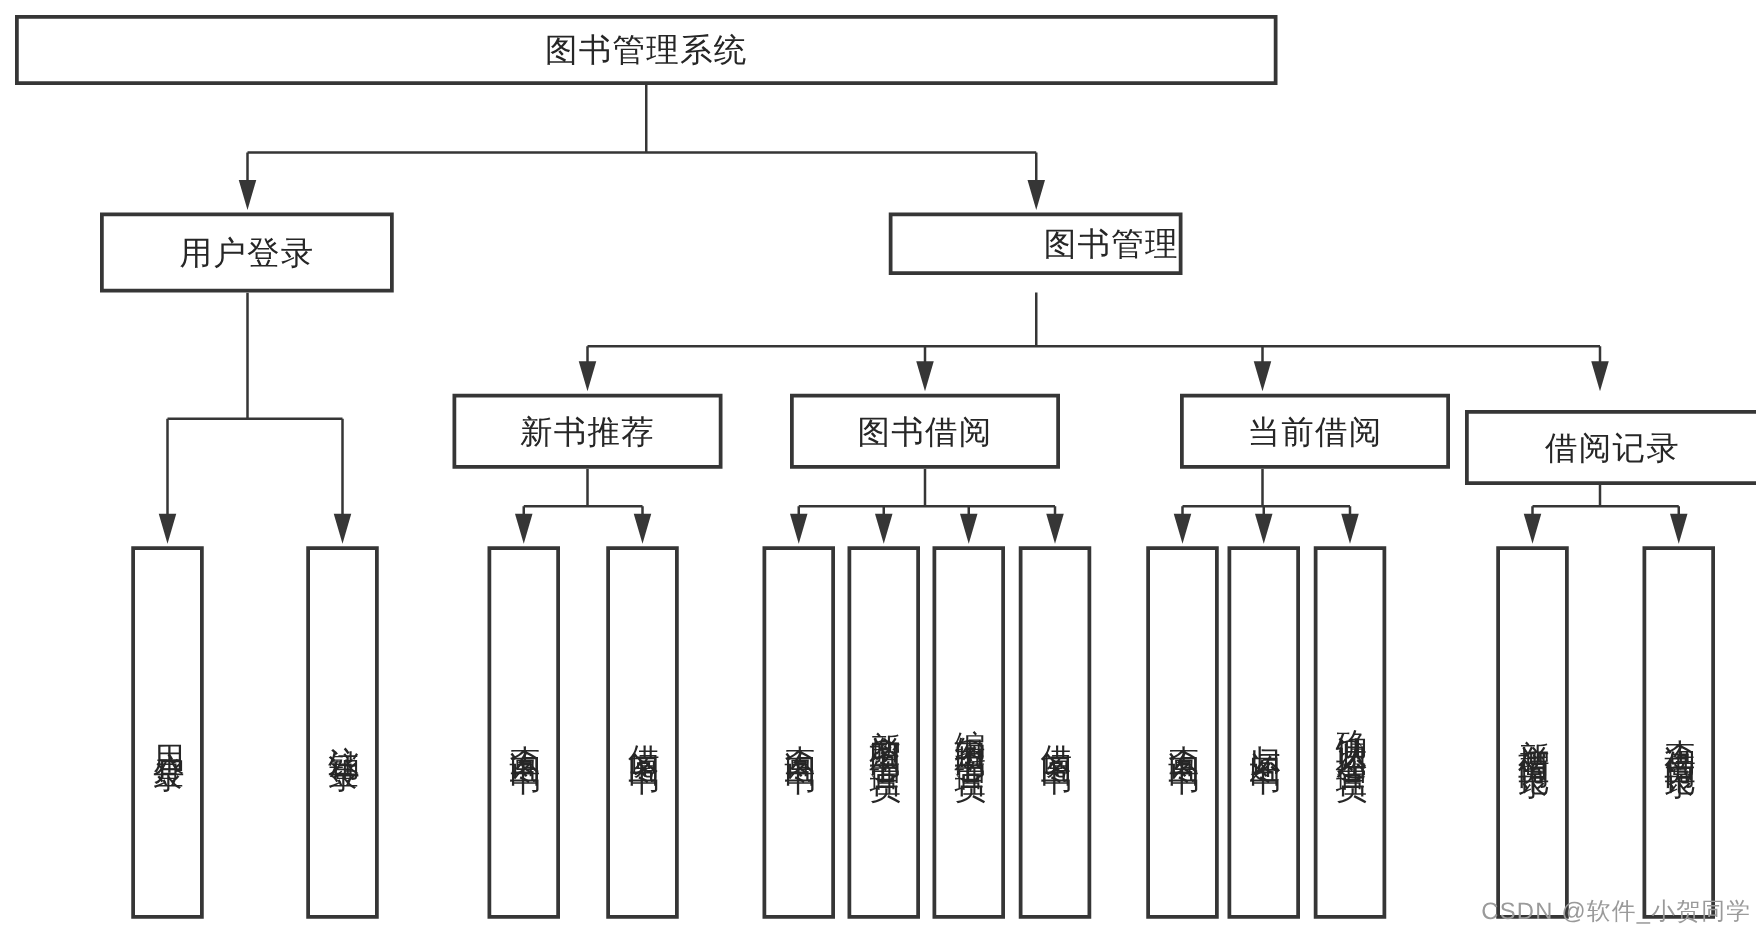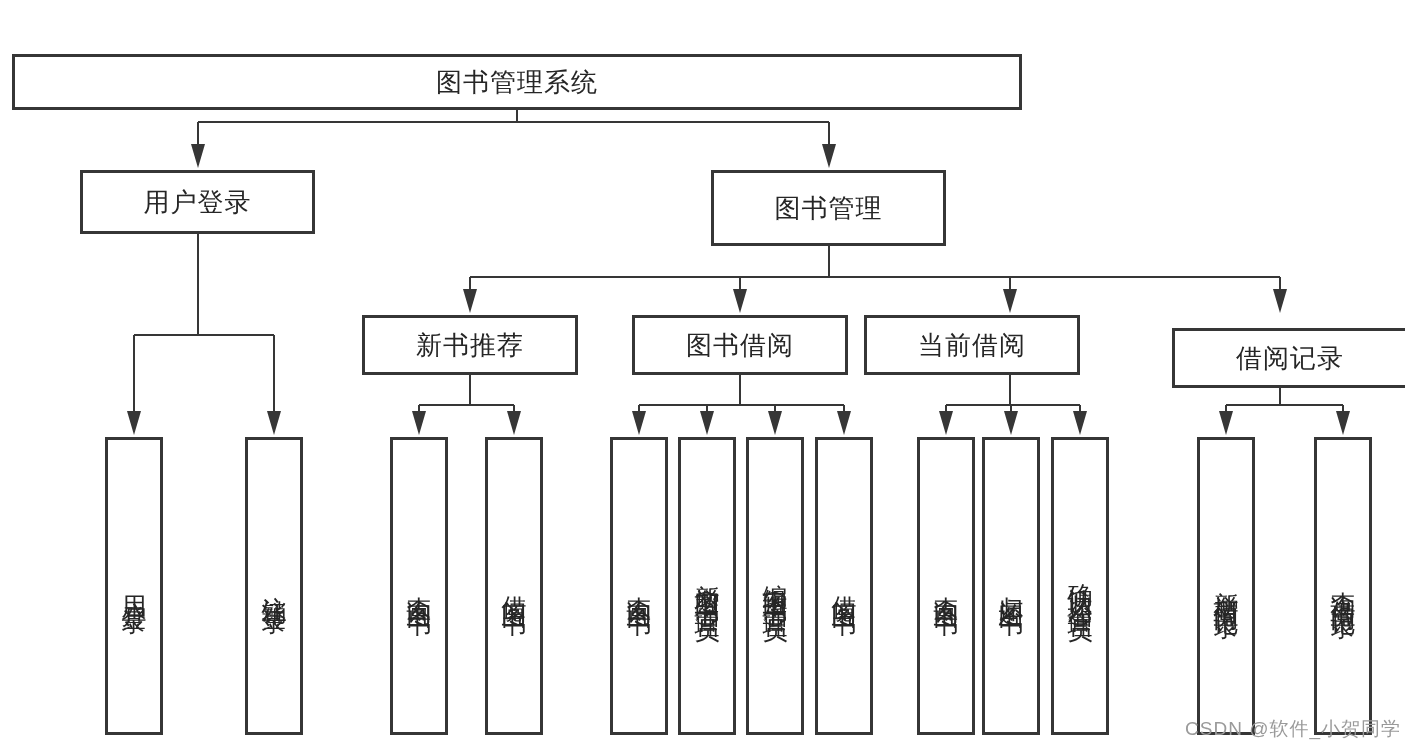--- a/index.html
+++ b/index.html
@@ -73,38 +73,38 @@
       <polygon points="768,411 782,411 775,435"></polygon>
       <polygon points="837,411 851,411 844,435"></polygon>
       <polygon points="939,411 953,411 946,435"></polygon>
       <polygon points="1004,411 1018,411 1011,435"></polygon>
       <polygon points="1073,411 1087,411 1080,435"></polygon>
       <polygon points="1219,411 1233,411 1226,435"></polygon>
       <polygon points="1336,411 1350,411 1343,435"></polygon>
     </g>
   </svg>
 
-  <div class="box" style="left:12px;top:12px;width:1010px;height:56px;margin-top:42px;">
+  <div class="box" style="left:12px;top:12px;width:1010px;height:56px;">
     <span class="title">图书管理系统</span>
   </div>
 
   <div class="box" style="left:80px;top:170px;width:235px;height:64px;">
     <span class="hlabel">用户登录</span>
   </div>
-  <div class="box" style="left:711px;top:170px;width:235px;height:76px;">
+  <div class="box" style="left:711px;top:170px;width:235px;height:50px;justify-content:flex-end;">
     <span class="hlabel">图书管理</span>
   </div>
 
   <div class="box" style="left:632px;top:315px;width:216px;height:60px;">
     <span class="hlabel">图书借阅</span>
   </div>
   <div class="box" style="left:362px;top:315px;width:216px;height:60px;">
     <span class="hlabel">新书推荐</span>
   </div>
-  <div class="box" style="left:864px;top:315px;width:216px;height:60px;">
+  <div class="box" style="left:944px;top:315px;width:216px;height:60px;">
     <span class="hlabel">当前借阅</span>
   </div>
   <div class="box" style="left:1172px;top:328px;width:236px;height:60px;">
     <span class="hlabel">借阅记录</span>
   </div>
 
   <div class="box vbox" style="left:105px;top:437px;width:58px;height:298px;">
     <span>用户登录</span>
   </div>
   <div class="box vbox" style="left:245px;top:437px;width:58px;height:298px;">

